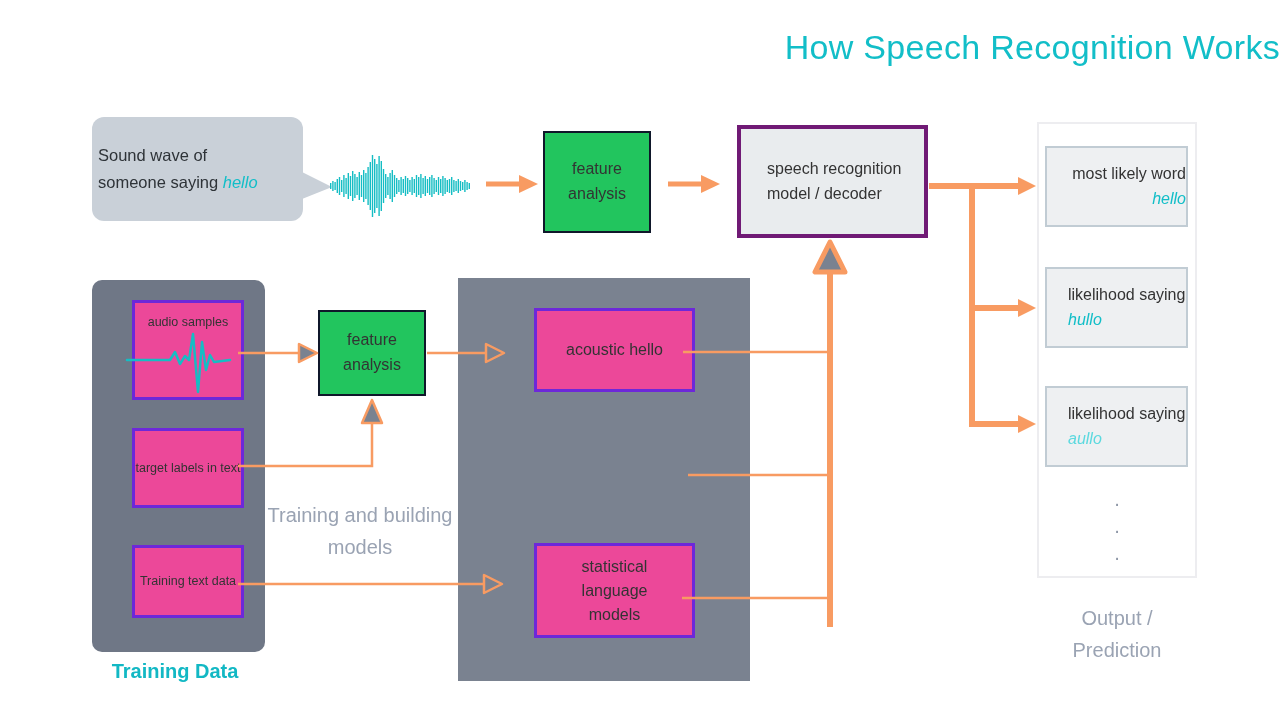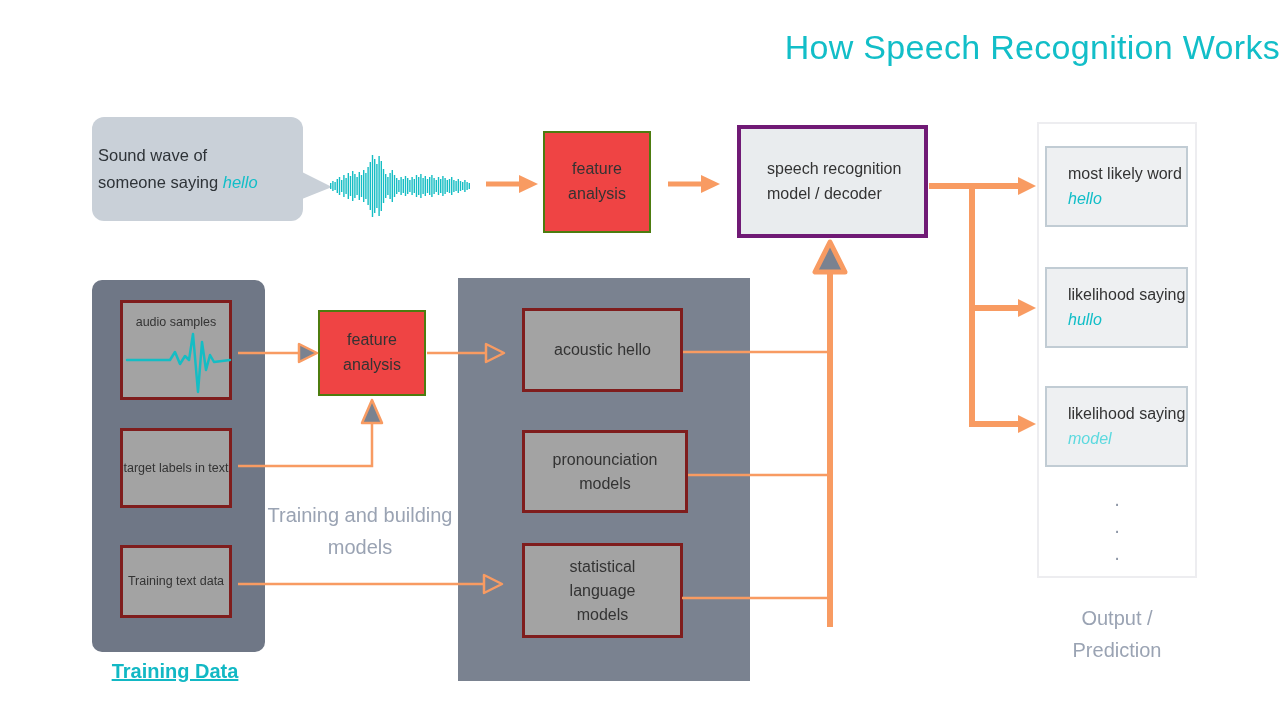--- a/index.html
+++ b/index.html
@@ -7,51 +7,51 @@
   .canvas{position:relative;width:1280px;height:720px;background:#fff;overflow:hidden;}
   .abs{position:absolute;}
   .title{top:28px;left:80px;width:1200px;text-align:right;font-size:34px;color:#12bec8;letter-spacing:.3px;}
   
   .bubble{left:92px;top:117px;width:211px;height:104px;background:#c9d0d8;border-radius:12px;
           display:flex;flex-direction:column;justify-content:center;padding-left:6px;box-sizing:border-box;
           font-size:16.5px;color:#2e3338;line-height:1.65;}
   .teal-i{font-style:italic;color:#12bec8;}
   .teal-i.lighter{color:#5cd9df;}
   
-  .wbox{background:#ef4444;border:2px solid #4d7c0f;display:flex;align-items:center;justify-content:center;
+  .wbox{background:#22c55e;border:2px solid #0f172a;display:flex;align-items:center;justify-content:center;
         text-align:center;color:#333;font-size:16px;line-height:1.55;box-sizing:border-box;}
   .fa-top{left:543px;top:131px;width:108px;height:102px;}
   .fa-mid{left:318px;top:310px;width:108px;height:86px;}
   .decoder{left:737px;top:125px;width:191px;height:113px;background:#e9ecee;border:4px solid #701a75;
            justify-content:flex-start;text-align:left;padding-left:26px;}
   
   .panel{background:#7a8290;}
   .train-panel{left:92px;top:280px;width:173px;height:372px;background:#6f7786;border-radius:10px;}
   .models-panel{left:458px;top:278px;width:292px;height:403px;}
-  .pbox{background:#a3a3a3;border:3px solid #7f1d1d;box-sizing:border-box;display:flex;align-items:center;
-        justify-content:center;text-align:center;color:#333;}
+  .pbox{background:#ec4899;border:3px solid #6d28d9;box-sizing:border-box;display:flex;align-items:center;
+        justify-content:center;text-align:center;color:#333;margin-left:12px;}
   .tb{left:120px;width:112px;font-size:12.5px;line-height:1.45;}
   .tb1{top:300px;height:100px;align-items:flex-start;padding-top:10px;}
   .tb2{top:428px;height:80px;}
   .tb3{top:545px;height:73px;}
   .mb{left:522px;width:161px;font-size:16px;line-height:1.5;}
   .mb1{top:308px;height:84px;}
   .mb2{top:430px;height:83px;width:166px;}
   .mb3{top:543px;height:95px;}
   .mb3 span{display:block;max-width:110px;margin:0 auto;}
   
   .out-frame{left:1037px;top:122px;width:160px;height:456px;background:#fff;border:2px solid #ededf0;box-sizing:border-box;}
   .obox{left:1045px;width:143px;height:81px;background:#eef0f2;border:2px solid #c1ccd4;box-sizing:border-box;
         display:flex;align-items:center;text-align:left;padding-left:21px;color:#333;font-size:16px;line-height:1.55;}
-  .ob1{top:146px;}.ob2{top:267px;}.ob3{top:386px;}
+  .ob1{top:146px;text-align:right;}.ob2{top:267px;}.ob3{top:386px;}
   .dots{left:1037px;width:160px;top:490px;text-align:center;color:#8f98a8;font-size:20px;line-height:27px;}
   .caption{color:#9aa3b3;font-size:20px;text-align:center;line-height:1.6;}
   .cap-train{left:255px;top:499px;width:210px;}
   .cap-out{left:1037px;top:602px;width:160px;}
-  .train-label{left:92px;top:660px;width:166px;text-align:center;color:#12b8c4;font-size:20px;font-weight:bold;text-decoration:underline;}
+  .train-label{left:92px;top:660px;width:166px;text-align:center;color:#12b8c4;font-size:20px;font-weight:bold;}
   svg.layer{position:absolute;left:0;top:0;pointer-events:none;}
 </style>
 </head>
 <body>
 
 <div class="canvas">
 
   <div class="abs title">How Speech Recognition Works</div>
 
   <div class="abs bubble">
@@ -83,39 +83,36 @@
 
   <div class="abs wbox fa-mid">
     <span>feature analysis</span>
   </div>
   <div class="abs caption cap-train">Training and building models</div>
 
   <div class="abs panel models-panel"></div>
   <div class="abs pbox mb mb1">
     <span>acoustic hello</span>
   </div>
-  <div class="abs pbox mb mb2">
-    <span>pronounciation models</span>
-  </div>
   <div class="abs pbox mb mb3">
     <span>statistical language models</span>
   </div>
 
   <div class="abs out-frame"></div>
   <div class="abs obox ob1">
     <span><span>most likely word</span>
     <span class="teal-i">hello</span></span>
   </div>
   <div class="abs obox ob2">
     <span><span>likelihood saying</span>
     <span class="teal-i">hullo</span></span>
   </div>
   <div class="abs obox ob3">
     <span><span>likelihood saying</span>
-    <span class="teal-i lighter">model</span></span>
+    <span class="teal-i lighter">aullo</span></span>
   </div>
   <div class="abs dots">
     <div>·</div>
     <div>·</div>
     <div>·</div>
   </div>
   <div class="abs caption cap-out">Output / Prediction</div>
 
   <svg class="layer" width="1280" height="720" viewBox="0 0 1280 720">
 

